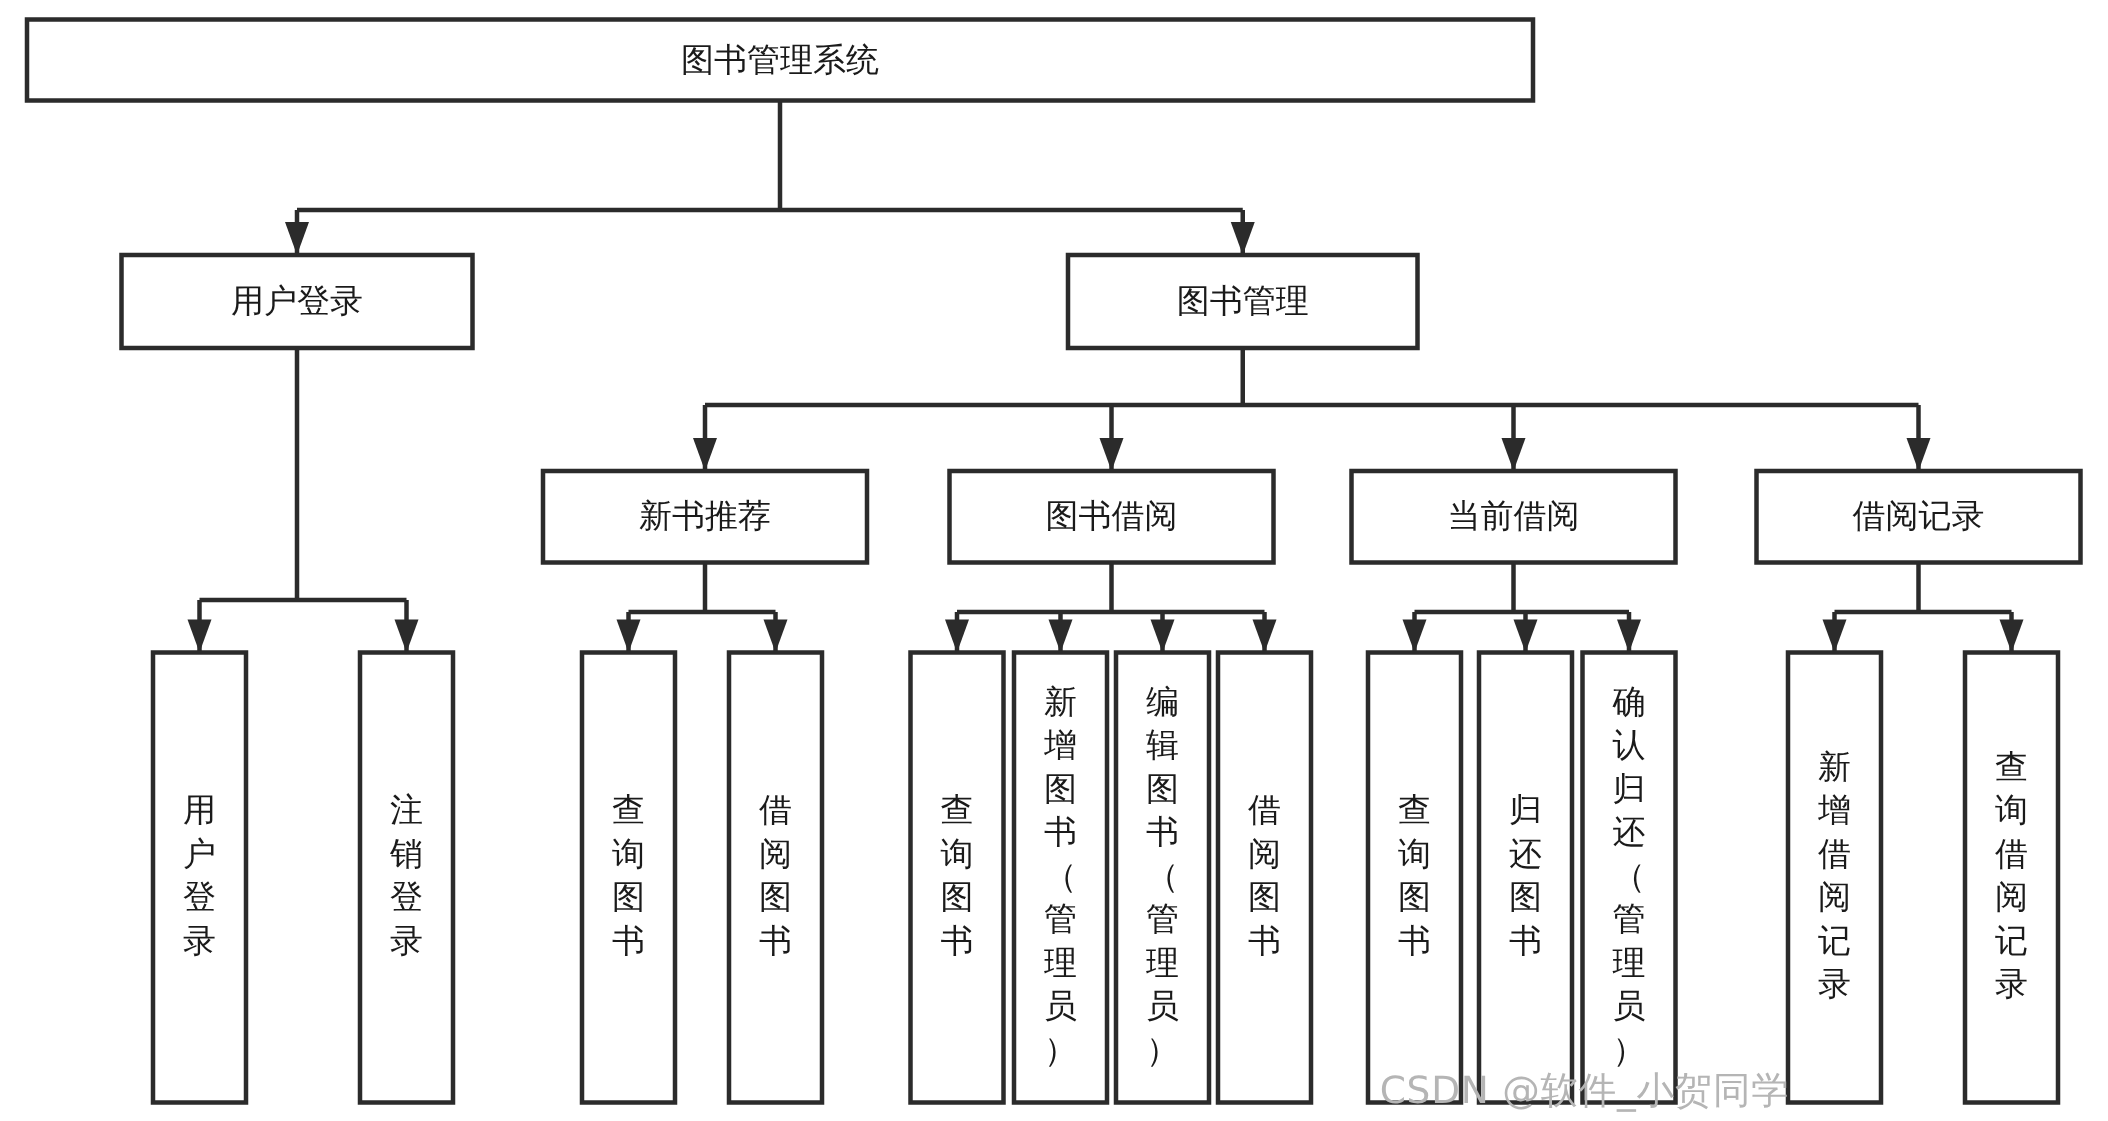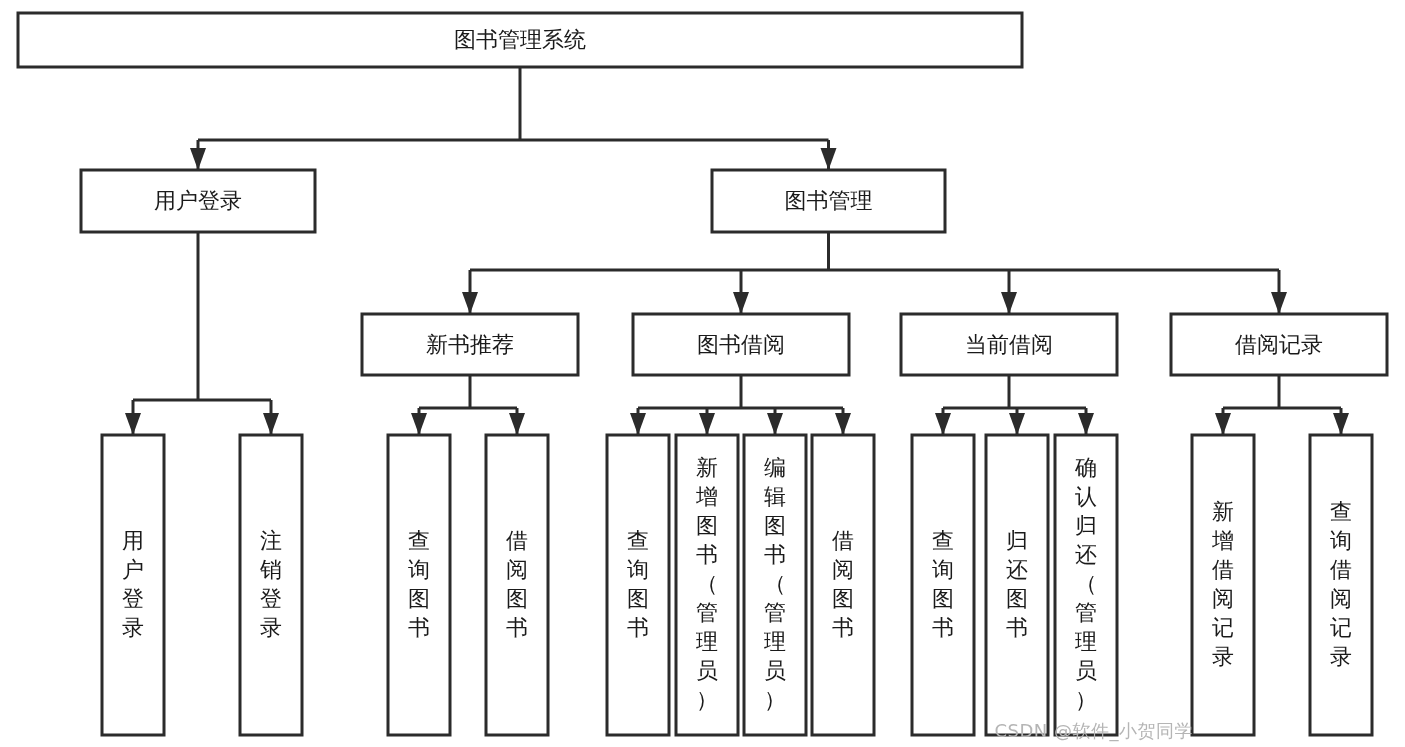--- a/index.html
+++ b/index.html
@@ -53,21 +53,21 @@
   }
   .label-v {
     font-size: 22px;
     text-anchor: middle;
   }
   .watermark {
     position: absolute;
     right: 10px;
     bottom: 4px;
     font-family: "DejaVu Sans", "Liberation Sans", sans-serif;
-    font-size: 18px;
+    font-size: 25px;
     color: #b5b5b5;
     white-space: nowrap;
     letter-spacing: 0.5px;
     pointer-events: none;
   }
 </style>
 </head>
 <body>
 
 <div id="diagram-root">

